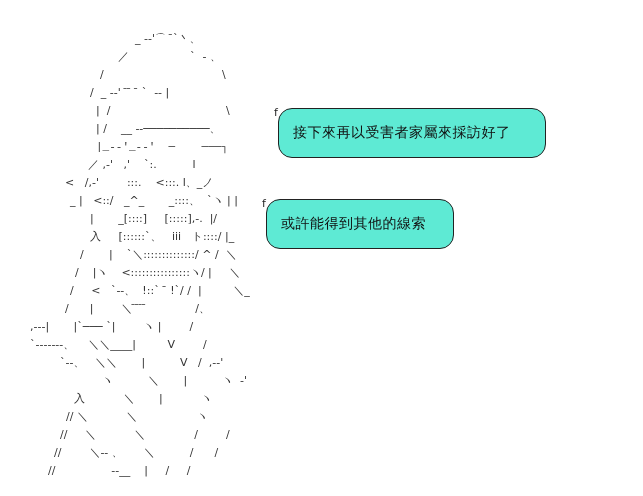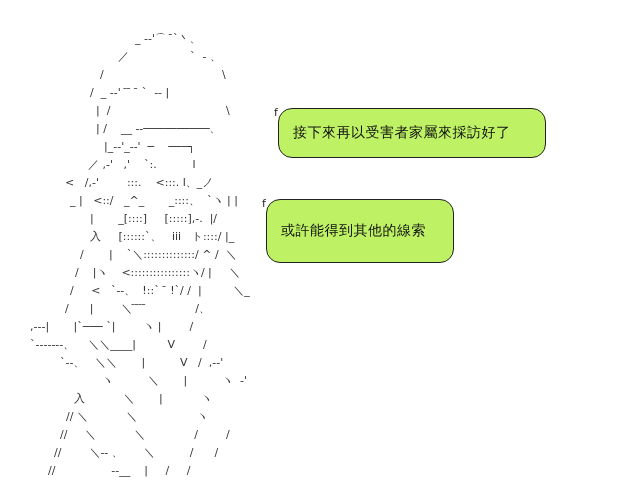--- a/index.html
+++ b/index.html
@@ -4,40 +4,40 @@
 <style>
   html, body { margin: 0; padding: 0; background: #ffffff; }
   body { width: 643px; height: 496px; position: relative; overflow: hidden; }
   .art {
     position: absolute; left: 0; top: 0; width: 605px; height: 496px;
     font-family: "DejaVu Sans", sans-serif; font-size: 11px; color: #333;
   }
   .ln { position: absolute; white-space: pre; line-height: 14px; }
   .bubble {
     position: absolute; border: 1px solid #222; border-radius: 14px;
-    background: #bef264; box-sizing: border-box;
+    background: #5eead4; box-sizing: border-box;
     font-family: "DejaVu Sans", sans-serif; font-size: 14px; color: #111;
     display: flex; align-items: center; padding-left: 14px; letter-spacing: 0.5px;
   }
   .tailf { position: absolute; font-family: "DejaVu Sans", sans-serif; font-size: 11px; color: #222; }
 </style>
 </head>
 <body>
 
 <div class="art" id="art">
     <span class="ln" style="left: 135px; top: 32px;">_ -‐'⌒  ̄`丶、</span>
     <span class="ln" style="left: 118px; top: 50px;">／</span>
     <span class="ln" style="left: 190px; top: 50px;">`  ‐ 、</span>
     <span class="ln" style="left: 100px; top: 68px;">/</span>
     <span class="ln" style="left: 222px; top: 68px;">\</span>
     <span class="ln" style="left: 90px; top: 86px;">/  _ -‐'  ̄ ̄  ̄ `  ‐- |</span>
     <span class="ln" style="left: 96px; top: 104px;">|  /</span>
     <span class="ln" style="left: 226px; top: 104px;">\</span>
     <span class="ln" style="left: 96px; top: 122px;">| /    __ -‐──────────、</span>
-    <span class="ln" style="left: 104px; top: 140px;">|_-‐'_-‐'  ─    ───┐</span>
+    <span class="ln" style="left: 96px; top: 140px; font-family: Liberation Mono, monospace;">|_-‐'_-‐'  ─    ───┐</span>
     <span class="ln" style="left: 88px; top: 158px;">／ ,‐'   ,'    `:.   ゝ    l</span>
     <span class="ln" style="left: 70px; top: 194px;">_ |   &lt;::/   _^_       _::::、  `ヽ | |</span>
     <span class="ln" style="left: 65px; top: 176px;">&lt;   /,‐'        :::.    &lt;:::. l、_ノ</span>
     <span class="ln" style="left: 90px; top: 212px;">|       _[::::]     [:::::],-.  |/</span>
     <span class="ln" style="left: 90px; top: 230px;">入     [::::::`、   iii   ト::::/ |_</span>
     <span class="ln" style="left: 80px; top: 248px;">/  ゝ  |    `＼::::::::::::::/ ^ /  ＼</span>
     <span class="ln" style="left: 75px; top: 266px;">/    |ヽ    &lt;::::::::::::::::ヽ/ |     ＼</span>
     <span class="ln" style="left: 70px; top: 284px;">/     &lt;   `‐-、  !::`  ̄ !`/ /  |         ＼_</span>
     <span class="ln" style="left: 65px; top: 302px;">/      |        ＼ ̄ ̄ ̄ ̄              /、</span>
     <span class="ln" style="left: 30px; top: 320px;">,-‐-|       |`─── `|        ヽ |        /</span>
@@ -50,15 +50,15 @@
     <span class="ln" style="left: 54px; top: 446px;">//        ＼‐- 、      ＼          /      /</span>
     <span class="ln" style="left: 48px; top: 464px;">//                ‐-__    |     /     /</span>
   </div>
 
 <span class="tailf" style="left:274px; top:106px;">f</span>
 <div class="bubble" style="left:278px; top:108px; width:268px; height:50px;">
   <span>接下來再以受害者家屬來採訪好了</span>
 </div>
 
 <span class="tailf" style="left:262px; top:197px;">f</span>
-<div class="bubble" style="left:266px; top:199px; width:188px; height:64px;">
+<div class="bubble" style="left:266px; top:199px; width:188px; height:50px;">
   <span>或許能得到其他的線索</span>
 </div>
 
 </body></html>

